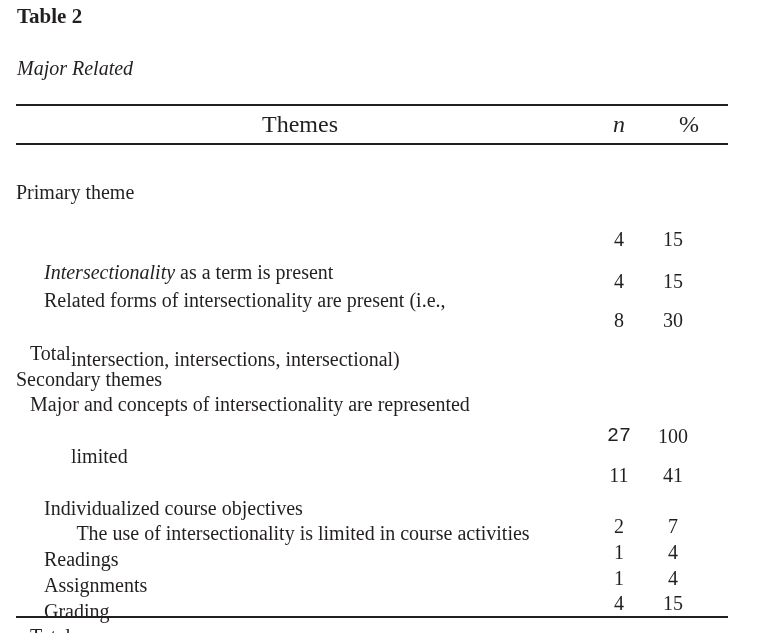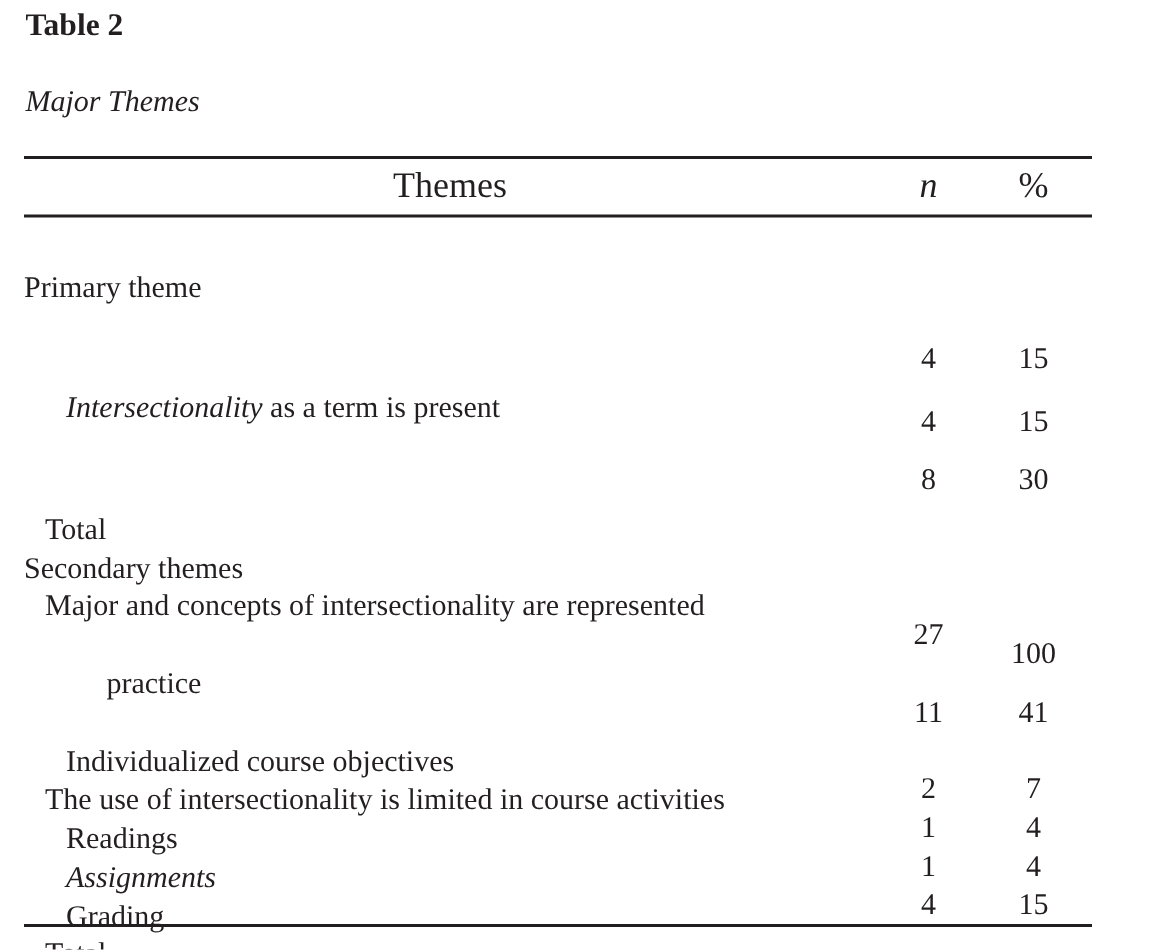--- a/index.html
+++ b/index.html
@@ -68,32 +68,32 @@
       width: 560px;
     }
     .cell-n {
       position: absolute;
       left: 568px;
       width: 70px;
       text-align: center;
     }
     .cell-pct {
       position: absolute;
-      left: 638px;
+      left: 622px;
       width: 70px;
       text-align: center;
     }
     .line { display: block; white-space: nowrap; margin-top: 33px; }
     .it { font-style: italic; }
   </style>
 </head>
 <body>
 
 <div class="table-label">Table 2</div>
-<div class="table-title">Major Themes</div>
+<div class="table-title">Major Related</div>
 
 <div class="rule rule-top"></div>
 
 <div class="header">
   <span class="h-themes">Themes</span>
   <span class="h-n">n</span>
   <span class="h-pct">%</span>
 </div>
 
 <div class="rule rule-head"></div>
@@ -111,20 +111,24 @@
 
 <div class="row" style="top:226px;">
   <div class="cell-theme">
     <span class="line" style="padding-left:28px;"><span class="it">Intersectionality</span><span> as a term is present</span></span>
   </div>
   <span class="cell-n">4</span>
   <span class="cell-pct">15</span>
 </div>
 
 <div class="row" style="top:254px; height:52px;">
+  <div class="cell-theme">
+    <span class="line" style="padding-left:28px;">Related forms of intersectionality are present (i.e.,</span>
+    <span class="line" style="padding-left:55px;">intersection, intersections, intersectional)</span>
+  </div>
   <span class="cell-n" style="top:14px;">4</span>
   <span class="cell-pct" style="top:14px;">15</span>
 </div>
 
 <div class="row" style="top:307px;">
   <div class="cell-theme">
     <span class="line" style="padding-left:14px;">Total</span>
   </div>
   <span class="cell-n">8</span>
   <span class="cell-pct">30</span>
@@ -137,51 +141,51 @@
 </div>
 
 <div class="row" style="top:358px;">
   <div class="cell-theme">
     <span class="line" style="padding-left:14px;">Major and concepts of intersectionality are represented</span>
   </div>
 </div>
 
 <div class="row" style="top:410px; height:52px;">
   <div class="cell-theme">
-    <span class="line" style="padding-left:55px;">practice</span>
-  </div>
-  <span class="cell-n" style="top:0;">27</span>
+    <span class="line" style="padding-left:55px;">limited</span>
+  </div>
+  <span class="cell-n" style="top:13px;font-family:Liberation Mono, monospace;">27</span>
   <span class="cell-pct" style="top:13px;">100</span>
 </div>
 
 <div class="row" style="top:462px;">
   <div class="cell-theme">
     <span class="line" style="padding-left:28px;">Individualized course objectives</span>
   </div>
   <span class="cell-n">11</span>
   <span class="cell-pct">41</span>
 </div>
 
 <div class="row" style="top:487px;">
   <div class="cell-theme">
-    <span class="line" style="padding-left:14px;">The use of intersectionality is limited in course activities</span>
+    <span class="line" style="padding-left:14px;text-align:center;">The use of intersectionality is limited in course activities</span>
   </div>
 </div>
 
 <div class="row" style="top:513px;">
   <div class="cell-theme">
     <span class="line" style="padding-left:28px;">Readings</span>
   </div>
   <span class="cell-n">2</span>
   <span class="cell-pct">7</span>
 </div>
 
 <div class="row" style="top:539px;">
   <div class="cell-theme">
-    <span class="line" style="padding-left:28px;font-style:italic;">Assignments</span>
+    <span class="line" style="padding-left:28px;">Assignments</span>
   </div>
   <span class="cell-n">1</span>
   <span class="cell-pct">4</span>
 </div>
 
 <div class="row" style="top:565px;">
   <div class="cell-theme">
     <span class="line" style="padding-left:28px;">Grading</span>
   </div>
   <span class="cell-n">1</span>

